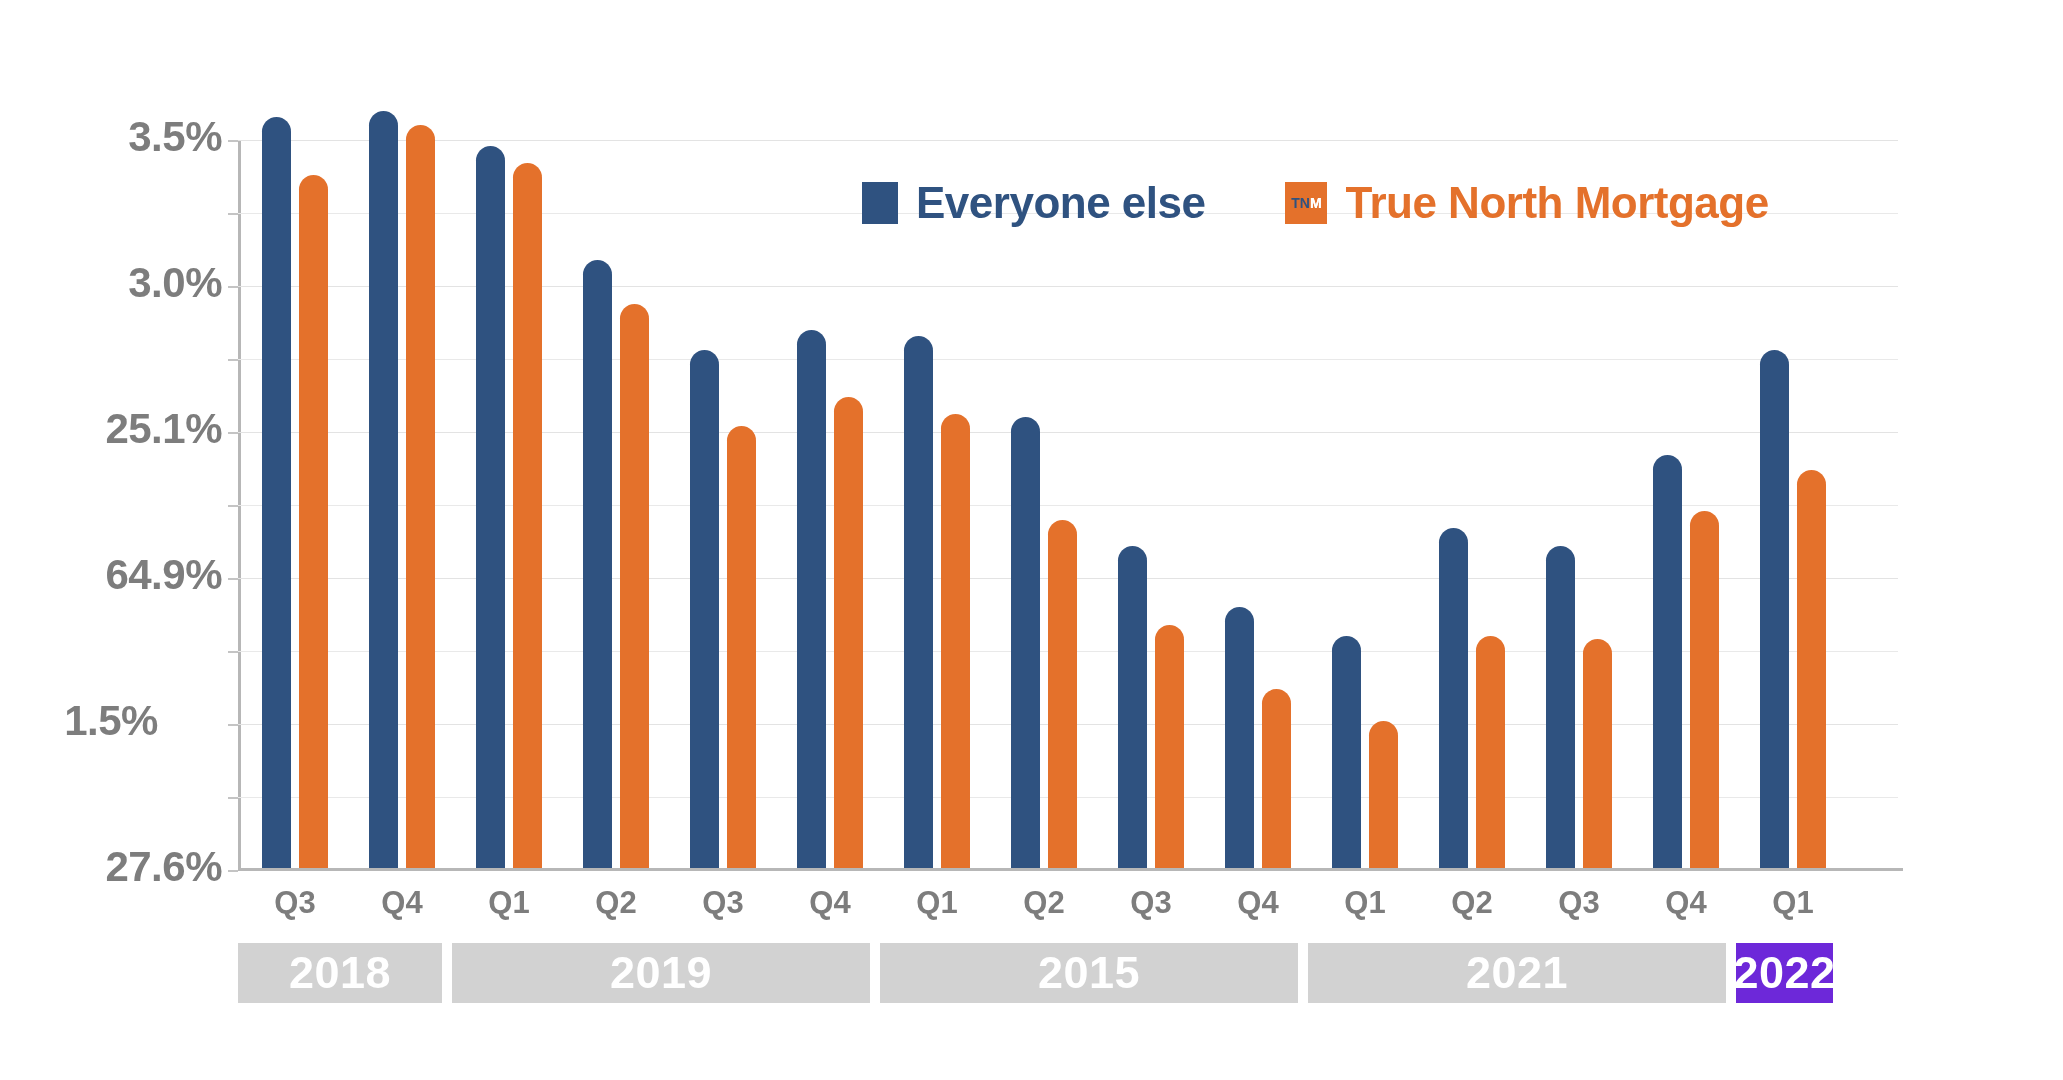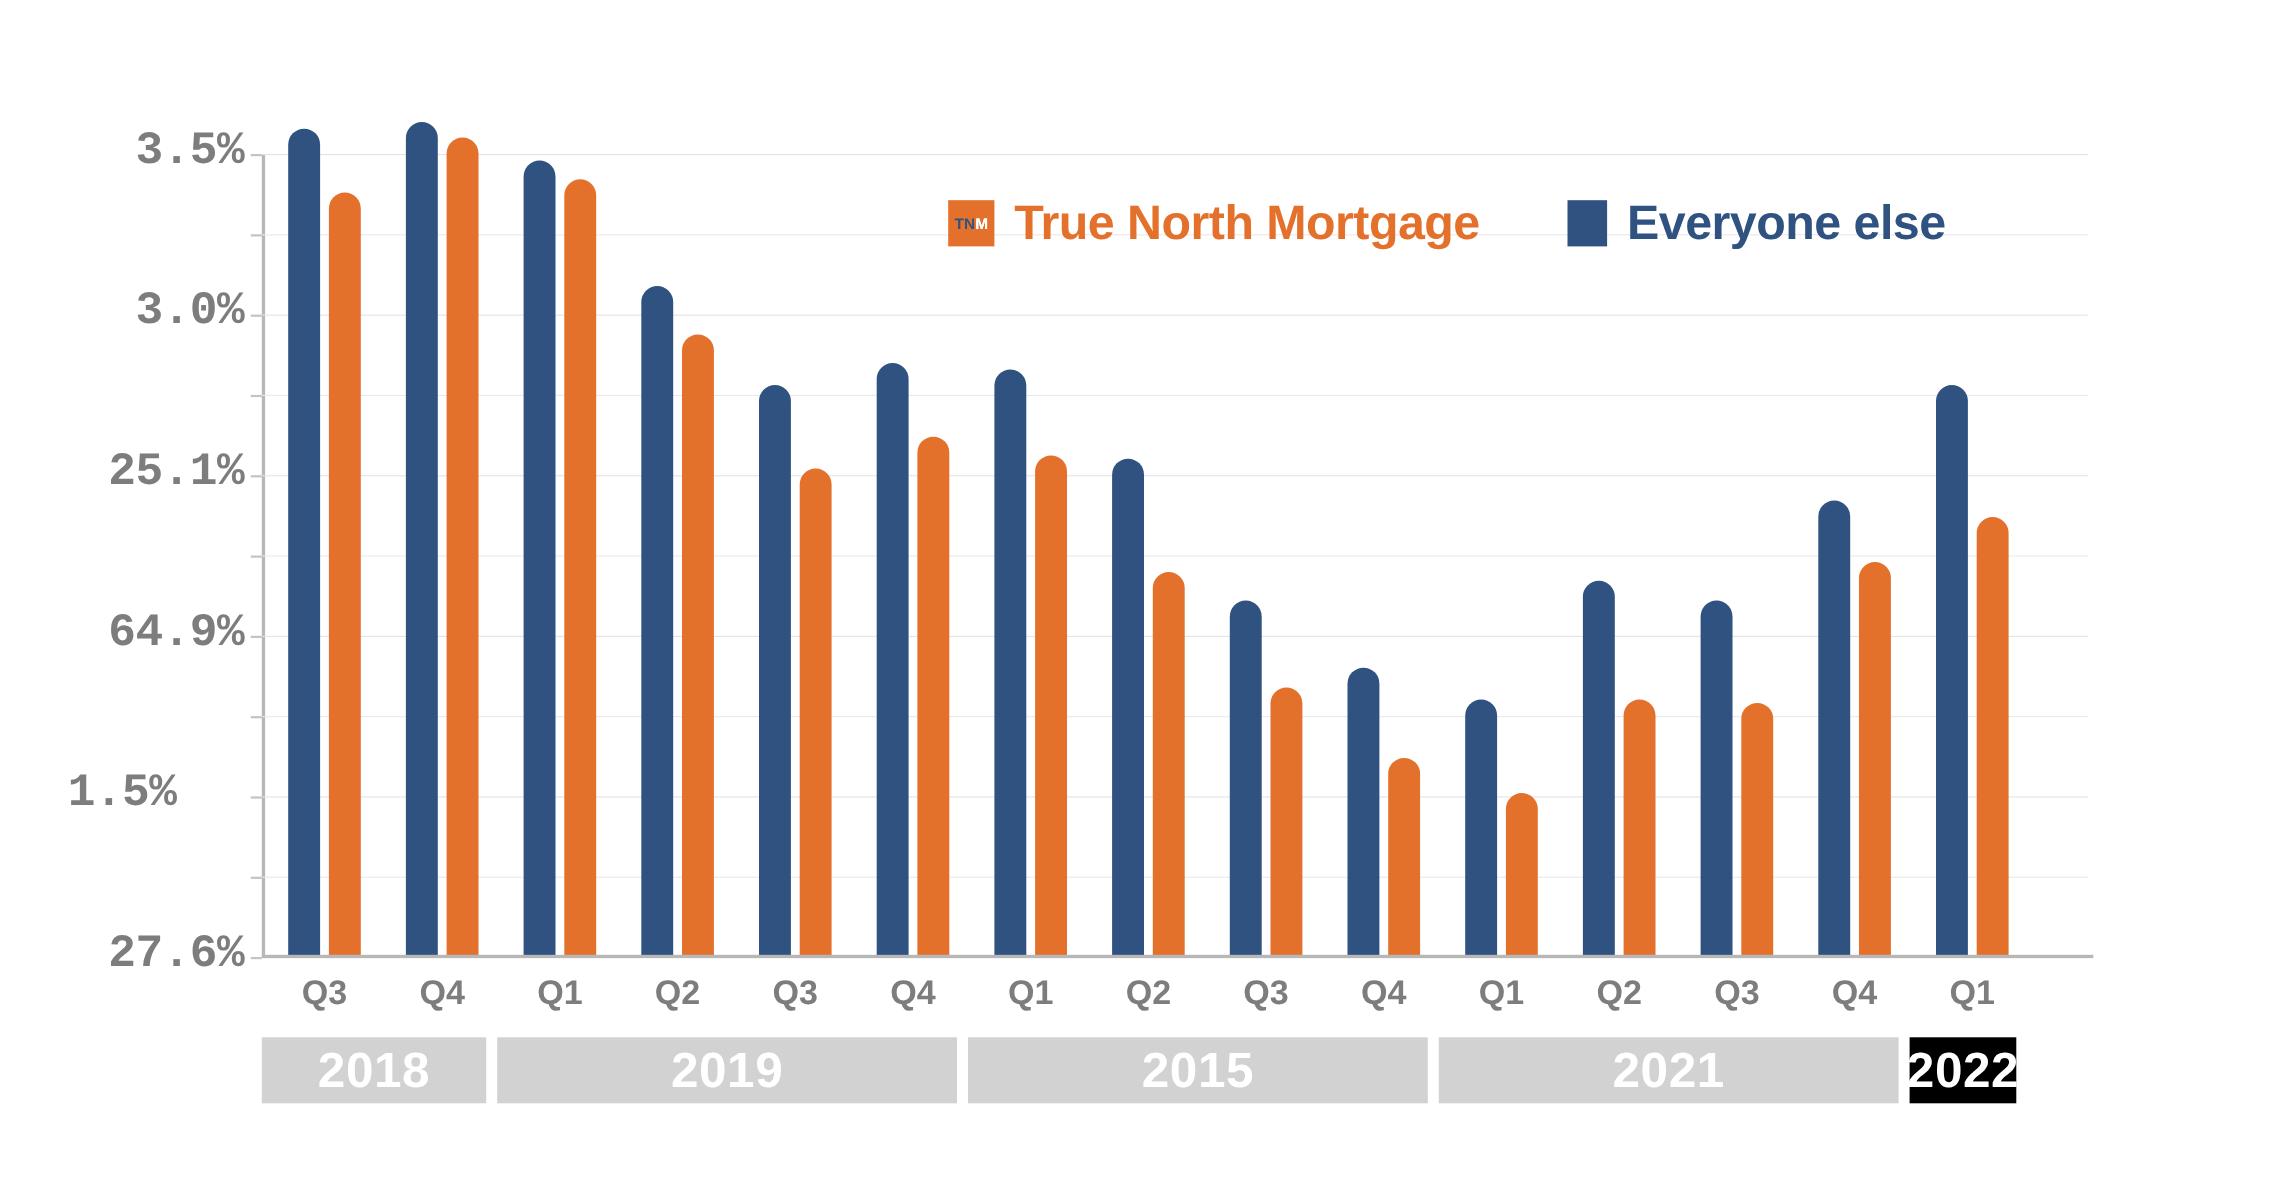--- a/index.html
+++ b/index.html
@@ -69,21 +69,20 @@
 
   .y-label {
     position: absolute;
     right: 2041px; 
     color: #7d7d7d;
     font-size: 42px;
     font-weight: bold;
     letter-spacing: -0.5px;
     text-align: right;
     white-space: nowrap;
-    font-family: Liberation Mono, monospace;
   }
 
   
   .bar-group {
     position: absolute;
     bottom: 0;
     height: 730px;
   }
   .bar {
     position: absolute;
@@ -291,32 +290,32 @@
       </div>
       <div class="year-band" style="left: 452px; width: 418px; background: rgb(210, 210, 210);">
         <span class="year-band-label">2019</span>
       </div>
       <div class="year-band" style="left: 880px; width: 418px; background: rgb(210, 210, 210);">
         <span class="year-band-label">2015</span>
       </div>
       <div class="year-band" style="left: 1308px; width: 418px; background: rgb(210, 210, 210);">
         <span class="year-band-label">2021</span>
       </div>
-      <div class="year-band" style="left: 1736px; width: 97px; background: #000000;">
+      <div class="year-band" style="left: 1736px; width: 97px; background: #6d28d9;">
         <span class="year-band-label">2022</span>
       </div>
     </div>
 
   <div class="legend">
+    <div class="legend-item">
+      <span class="legend-swatch"></span>
+      <span class="legend-text blue">Everyone else</span>
+    </div>
     <div class="legend-item">
       <span class="legend-logo">
         <span class="tn">TN</span>
           <span class="m" style="color:#ffffff">M</span>
       </span>
       <span class="legend-text orange">True North Mortgage</span>
     </div>
-    <div class="legend-item">
-      <span class="legend-swatch"></span>
-      <span class="legend-text blue">Everyone else</span>
-    </div>
   </div>
 
 </div>
 
 </body></html>

